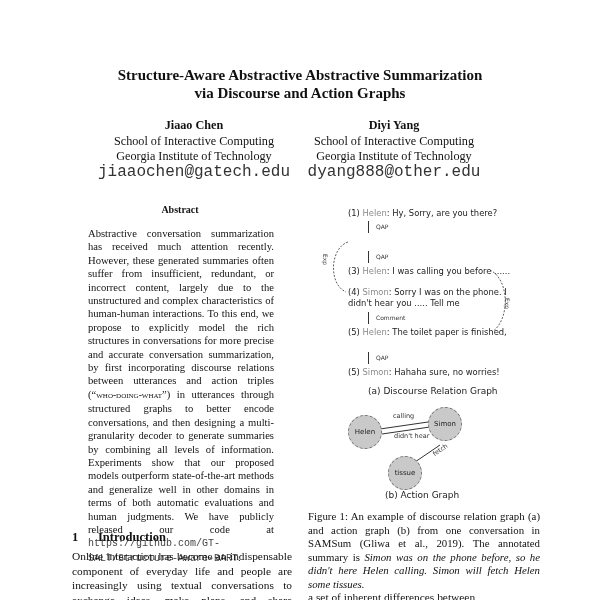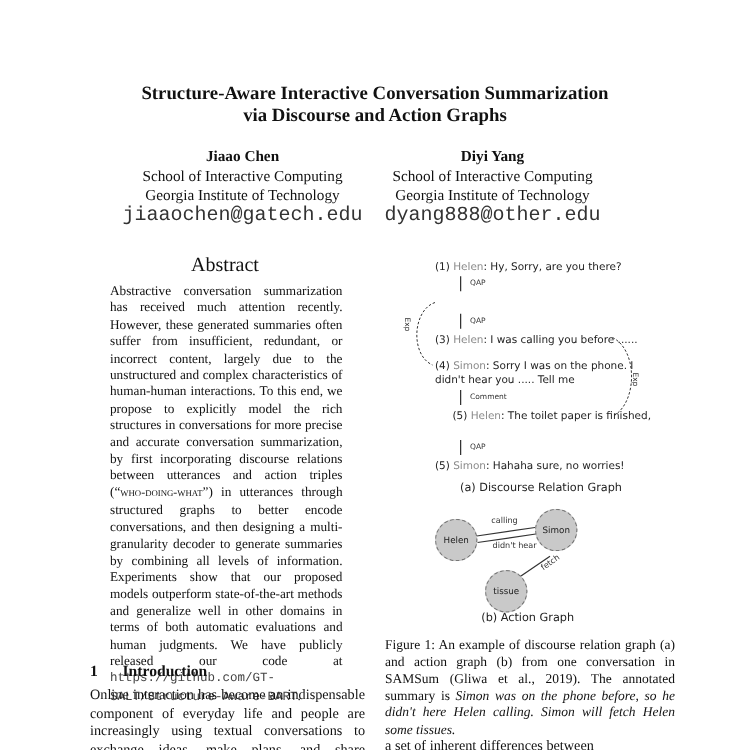--- a/index.html
+++ b/index.html
@@ -7,21 +7,21 @@
          font-family: "Liberation Serif", serif; color: #111; }
   .title { position: absolute; top: 66px; left: 0; width: 600px; text-align: center;
            font-weight: bold; font-size: 15px; line-height: 18px; }
   .author { position: absolute; top: 118px; width: 220px; text-align: center;
             font-size: 12.2px; line-height: 15.5px; }
   .author .name { font-weight: bold; }
   .author .email { font-family: "Liberation Mono", monospace; font-size: 16px; color: #333; }
   #author1 { left: 84px; }
   #author2 { left: 284px; }
   .abs-head { position: absolute; top: 204px; left: 70px; width: 220px; text-align: center;
-              font-weight: normal; font-size: 16px; }
+              font-weight: bold; font-size: 10px; }
   .abs-body { position: absolute; top: 227px; left: 88px; width: 186px; font-size: 10.6px;
               line-height: 13.4px; text-align: justify; hyphens: auto; }
   .abs-body .sc { font-variant: small-caps; font-size: 9.5px; }
   .abs-body .mono { font-family: "Liberation Mono", monospace; font-size: 10px; color: #444; }
   .sec-head { position: absolute; top: 530px; left: 72px; font-weight: bold; font-size: 12.5px; }
   .sec-head .num { display: inline-block; width: 26px; }
   .intro { position: absolute; top: 549px; left: 72px; width: 220px; font-size: 11.4px;
            line-height: 14.6px; text-align: justify; }
   .figure { position: absolute; top: 200px; left: 310px; width: 230px; height: 300px; }
   .fig-caption { position: absolute; top: 510px; left: 308px; width: 232px; font-size: 10.8px;
@@ -35,21 +35,21 @@
   .sub-cap { position: absolute; font-family: "DejaVu Sans", sans-serif; font-size: 9px; color: #222; white-space: nowrap; }
   .node { position: absolute; width: 34px; height: 34px; border-radius: 50%; background: #c9c9c9;
           border: 1px dashed #777; display: flex; align-items: center; justify-content: center;
           font-family: "DejaVu Sans", sans-serif; font-size: 7px; color: #222; box-sizing: border-box; }
   .edge-label { position: absolute; font-family: "DejaVu Sans", sans-serif; font-size: 6.5px; color: #333; white-space: nowrap; }
 </style>
 </head>
 <body>
 
 <div class="title">
-  <div>Structure-Aware Interactive Conversation Summarization</div>
+  <div>Structure-Aware Abstractive Abstractive Summarization</div>
   <div>via Discourse and Action Graphs</div>
 </div>
 
 <div class="author" id="author1">
   <div class="name">Jiaao Chen</div>
   <div>School of Interactive Computing</div>
   <div>Georgia Institute of Technology</div>
   <div class="email">jiaaochen@gatech.edu</div>
 </div>
 <div class="author" id="author2">
@@ -73,21 +73,21 @@
 
   <div class="rel-bar" style="top:51px;left:58px;"></div>
   <div class="rel" style="top:53px;left:66px;">QAP</div>
 
   <div class="utt" style="top:66px;left:38px;"><span>(3)</span> <span class="spk">Helen</span><span>: I was calling you before ......</span></div>
 
   <div class="utt" style="top:87px;left:38px;"><span>(4)</span> <span class="spk">Simon</span><span>: Sorry I was on the phone. I</span><br><span>didn't hear you ..... Tell me</span></div>
   <div class="rel-bar" style="top:112px;left:58px;"></div>
   <div class="rel" style="top:114px;left:66px;">Comment</div>
 
-  <div class="utt" style="top:127px;left:52px;"><span>(5)</span> <span class="spk">Helen</span><span>: The toilet paper is finished,</span><br></div>
+  <div class="utt" style="top:127px;left:38px;"><span>(5)</span> <span class="spk">Helen</span><span>: The toilet paper is finished,</span><br></div>
   <div class="rel-bar" style="top:152px;left:58px;"></div>
   <div class="rel" style="top:154px;left:66px;">QAP</div>
 
   <div class="utt" style="top:167px;left:38px;"><span>(5)</span> <span class="spk">Simon</span><span>: Hahaha sure, no worries!</span></div>
 
   <svg style="position:absolute;top:0;left:0;" width="230" height="300">
     <path d="M38,42 C20,48 18,84 36,92" fill="none" stroke="#333" stroke-width="0.8" stroke-dasharray="2,1.5"></path>
     <path d="M180,70 C200,80 200,120 182,132" fill="none" stroke="#333" stroke-width="0.8" stroke-dasharray="2,1.5"></path>
 
     <line x1="70" y1="229" x2="118" y2="222" stroke="#333" stroke-width="1"></line>

